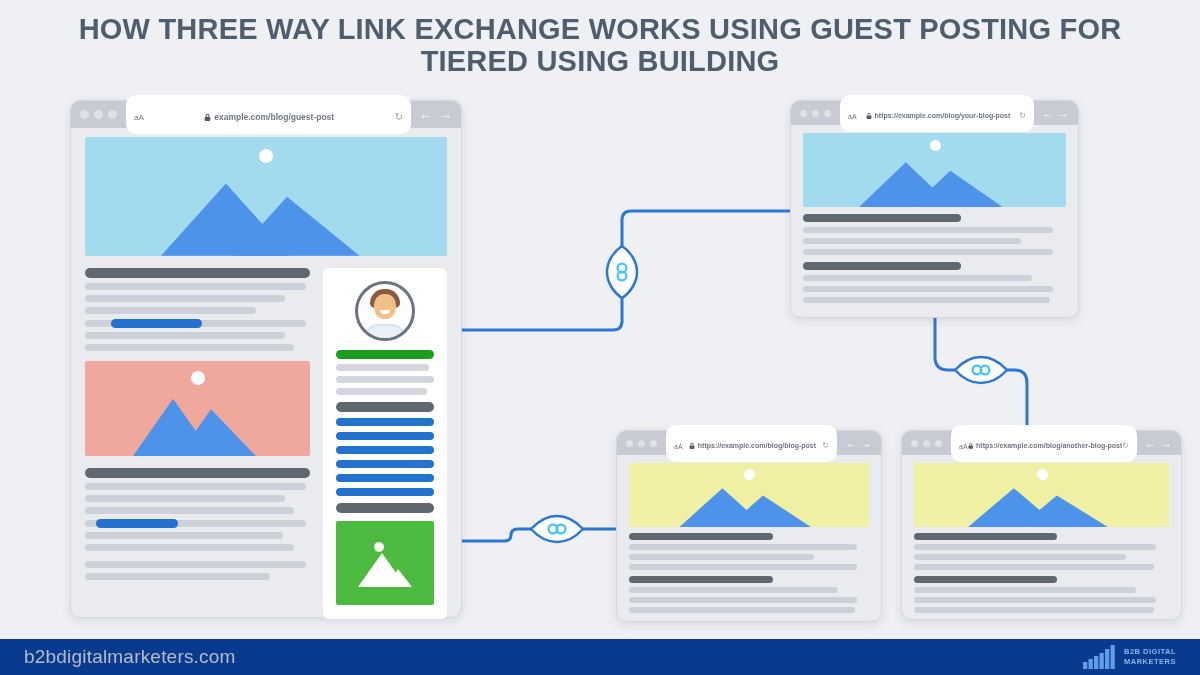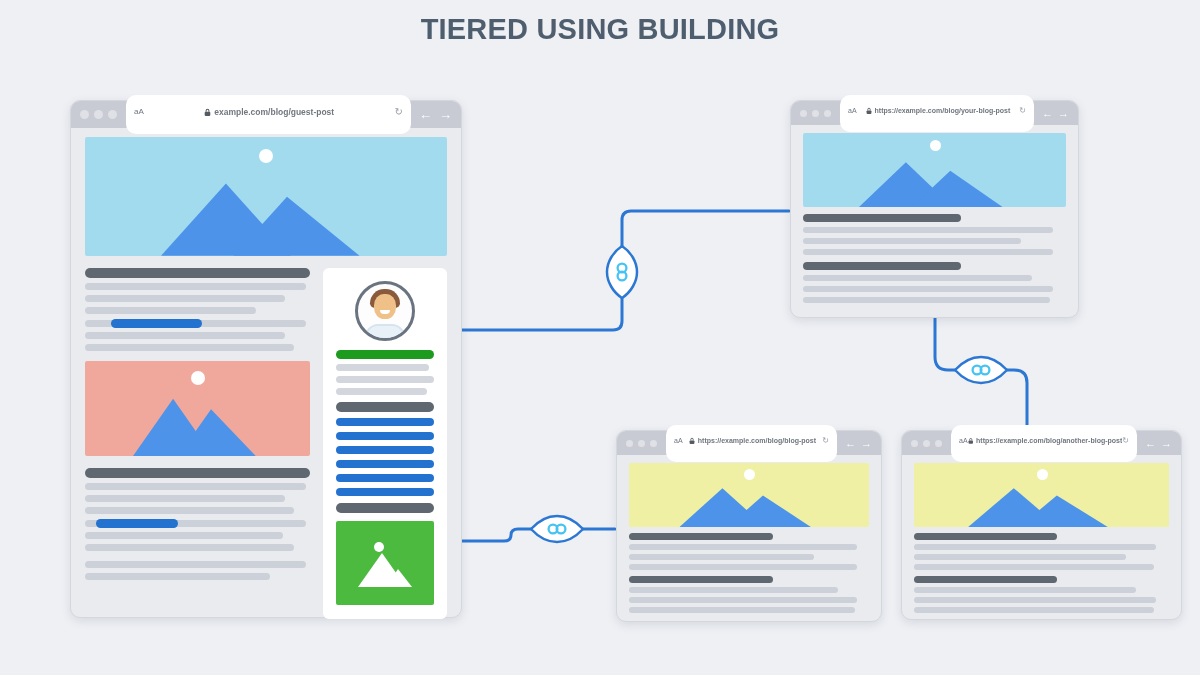--- a/index.html
+++ b/index.html
@@ -15,21 +15,21 @@
   
   .win{position:absolute;background:#e9ebee;border:1px solid #d4d7dc;border-radius:10px;
     box-shadow:0 3px 10px rgba(70,80,100,.14);box-sizing:border-box;}
   .toolbar{background:#c8cbd3;border-radius:9px 9px 0 0;display:flex;align-items:center;
     padding:0 9px;gap:5px;box-sizing:border-box;}
   .tb-lg{height:27px;}
   .tb-sm{height:24px;}
   .dots{display:flex;gap:5px;margin-right:4px;}
   .dot{width:9px;height:9px;border-radius:50%;background:#dfe1e6;}
   .tb-sm .dot{width:7px;height:7px;}
-  .pill{flex:1;background:#fff;border-radius:10px;height:15px;display:flex;align-items:flex-start;
+  .pill{flex:1;background:#fff;border-radius:10px;height:15px;display:flex;align-items:flex-end;
     padding:12px 8px;min-width:0;}
   .tb-sm .pill{height:13px;}
   .aA{font-size:8px;color:#6e7580;white-space:nowrap;}
   .tb-sm .aA{font-size:7px;}
   .url{flex:1;display:flex;align-items:center;justify-content:center;gap:3px;
     font-size:8.5px;color:#70777f;font-weight:700;white-space:nowrap;overflow:hidden;}
   .tb-sm .url{font-size:7px;}
   .refresh{font-size:10px;color:#9aa0a8;line-height:1;}
   .tb-sm .refresh{font-size:8px;}
   .navs{display:flex;gap:7px;color:#fff;font-size:13px;font-weight:700;line-height:1;margin-left:3px;}
@@ -88,20 +88,21 @@
   .site{color:#b4bcc9;font-size:19px;letter-spacing:.2px;}
   .brand{display:flex;align-items:center;gap:7px;}
   .brand-text{color:#8ab3ec;font-size:7.5px;font-weight:700;letter-spacing:.5px;line-height:1.3;}
 </style>
 </head>
 <body>
 
 <div class="canvas">
 
   <div class="title">
+    <div>HOW THREE WAY LINK EXCHANGE WORKS USING GUEST POSTING FOR</div>
     <div>TIERED USING BUILDING</div>
   </div>
 
   <svg class="wires" viewBox="0 0 1200 675">
     <g fill="none" stroke="#2b77d3" stroke-width="3" stroke-linecap="round">
       <path d="M461,330 H613 Q622,330 622,321 V220 Q622,211 631,211 H789"></path>
       <path d="M461,541 H504 Q511,541 511,535 Q511,529 518,529 H615"></path>
       <path d="M935,317 V357 Q935,370 948,370 H1014 Q1027,370 1027,383 V429"></path>
     </g>
     <g fill="#ffffff" stroke="#2b77d3" stroke-width="2.5">
@@ -326,14 +327,31 @@
       <div class="bar-sm w95"></div>
       <div class="bar-sm w83"></div>
       <div class="bar-sm w94"></div>
       <div class="hd-sm w56"></div>
       <div class="bar-sm w87"></div>
       <div class="bar-sm w95"></div>
       <div class="bar-sm w94"></div>
     </div>
   </div>
 
+  <div class="footer">
+    <span class="site">b2bdigitalmarketers.com</span>
+    <div class="brand">
+      <svg width="34" height="24" viewBox="0 0 34 24">
+        <rect x="0" y="17" width="4.3" height="7" fill="#5e9ee7"></rect>
+        <rect x="5.5" y="14" width="4.3" height="10" fill="#5e9ee7"></rect>
+        <rect x="11" y="11" width="4.3" height="13" fill="#5e9ee7"></rect>
+        <rect x="16.5" y="8" width="4.3" height="16" fill="#5e9ee7"></rect>
+        <rect x="22" y="4" width="4.3" height="20" fill="#5e9ee7"></rect>
+        <rect x="27.5" y="0" width="4.3" height="24" fill="#5e9ee7"></rect>
+      </svg>
+      <div class="brand-text">
+        <div>B2B DIGITAL</div>
+        <div>MARKETERS</div>
+      </div>
+    </div>
+  </div>
 
 </div>
 
 </body></html>

